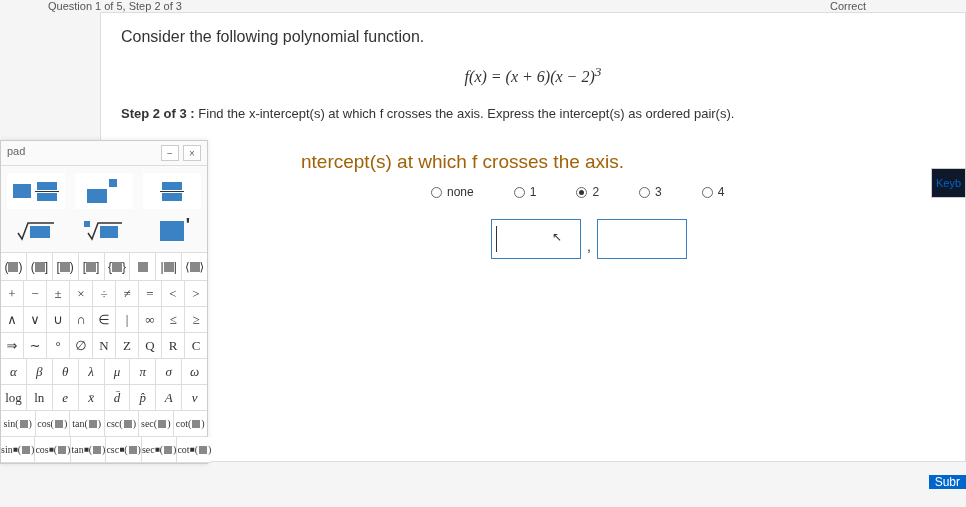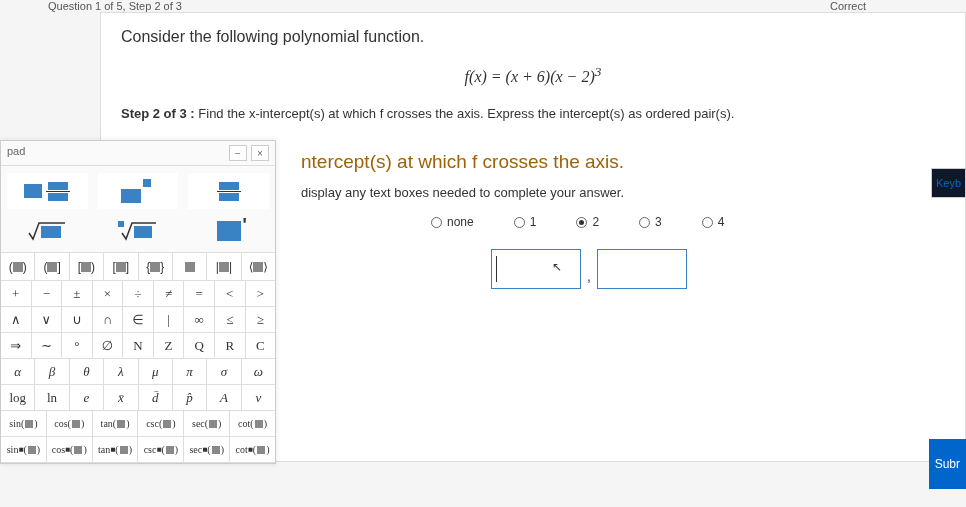--- a/index.html
+++ b/index.html
@@ -19,24 +19,24 @@
 .radio-dot { width:5px; height:5px; background:#333; border-radius:50%;}
 .intercept-label { text-align:center; margin-left:160px; font-size:13px; font-style:italic; margin-bottom:10px;}
 .intercept-label .x { font-style:italic; font-family:'Times New Roman',serif;}
 .input-row { display:flex; gap:6px; align-items:center; margin-left:190px;}
 .input-box { width:90px; height:40px; border:1px solid #3b82c4; background:#fff; position:relative;}
 .input-box.first::after { content:''; position:absolute; left:4px; top:6px; bottom:6px; width:1px; background:#333; animation:blink 1s infinite;}
 @keyframes blink { 50% { opacity:0;}}
 .comma { font-size:14px; align-self:flex-end; margin-bottom:5px;}
 .cursor-icon { position:absolute; font-size:12px; color:#333;}
 .keyb-btn { position:absolute; right:0; top:168px; background:#0f172a; border:1px solid #ccc; padding:8px 4px; font-size:11px; color:#0066cc; overflow:hidden;}
-.sub-btn { position:absolute; right:0; bottom:18px; background:#0066cc; color:#fff; padding:18px 6px; font-size:12px; cursor:pointer; overflow:hidden;}
-
-
-.keypad { position:absolute; left:0; top:140px; width:276px; background:#fafafa; border:1px solid #ccc; box-shadow:0 0 5px rgba(0,0,0,0.1); z-index:10;}
+.sub-btn { position:absolute; right:0; bottom:18px; background:#0066cc; color:#fff; padding:0 6px; font-size:12px; cursor:pointer; overflow:hidden;}
+
+
+.keypad { position:absolute; left:0; top:140px; width:208px; background:#fafafa; border:1px solid #ccc; box-shadow:0 0 5px rgba(0,0,0,0.1); z-index:10;}
 .keypad-head { display:flex; justify-content:space-between; padding:4px 6px; border-bottom:1px solid #ddd; font-size:11px; color:#666;}
 .keypad-head-btns { display:flex; gap:4px;}
 .kh-btn { width:18px; height:16px; border:1px solid #ccc; background:#fff; font-size:10px; display:flex; align-items:center; justify-content:center; cursor:pointer;}
 .template-row { display:flex; padding:6px; gap:10px; align-items:center; height:50px;}
 .tmpl { flex:1; height:36px; background:#fff; border:1px solid transparent; position:relative; display:flex; align-items:center; justify-content:center; cursor:pointer;}
 .frac-box { width:24px; display:flex; flex-direction:column; align-items:center;}
 .frac-top, .frac-bot { width:20px; height:8px; background:#3b82c4;}
 .frac-line { width:24px; height:1px; background:#333; margin:1px 0;}
 .exp-box { position:relative; width:34px; height:24px;}
 .exp-base { width:20px; height:14px; background:#3b82c4; position:absolute; bottom:0; left:0;}
@@ -69,21 +69,20 @@
   <p class="prompt-text">Consider the following polynomial function.</p>
   <div class="formula">
     <span>f(x) = </span><span>(x + 6)(x − 2)</span><sup>3</sup>
   </div>
   <p class="step-line">
     <b>Step 2 of 3 :</b><span>  Find the x-intercept(s) at which f crosses the axis. Express the intercept(s) as ordered pair(s).</span>
   </p>
 
   <div class="answer-area">
     <p class="answer-line1">ntercept(s) at which f crosses the axis.</p>
-    <p class="answer-line2">display any text boxes needed to complete your answer.</p>
     <div class="radio-row">
       <label class="radio-item">
           <span class="radio-circle"></span>
           <span>none</span>
         </label>
       <label class="radio-item">
           <span class="radio-circle"></span>
           <span>1</span>
         </label>
       <label class="radio-item">

